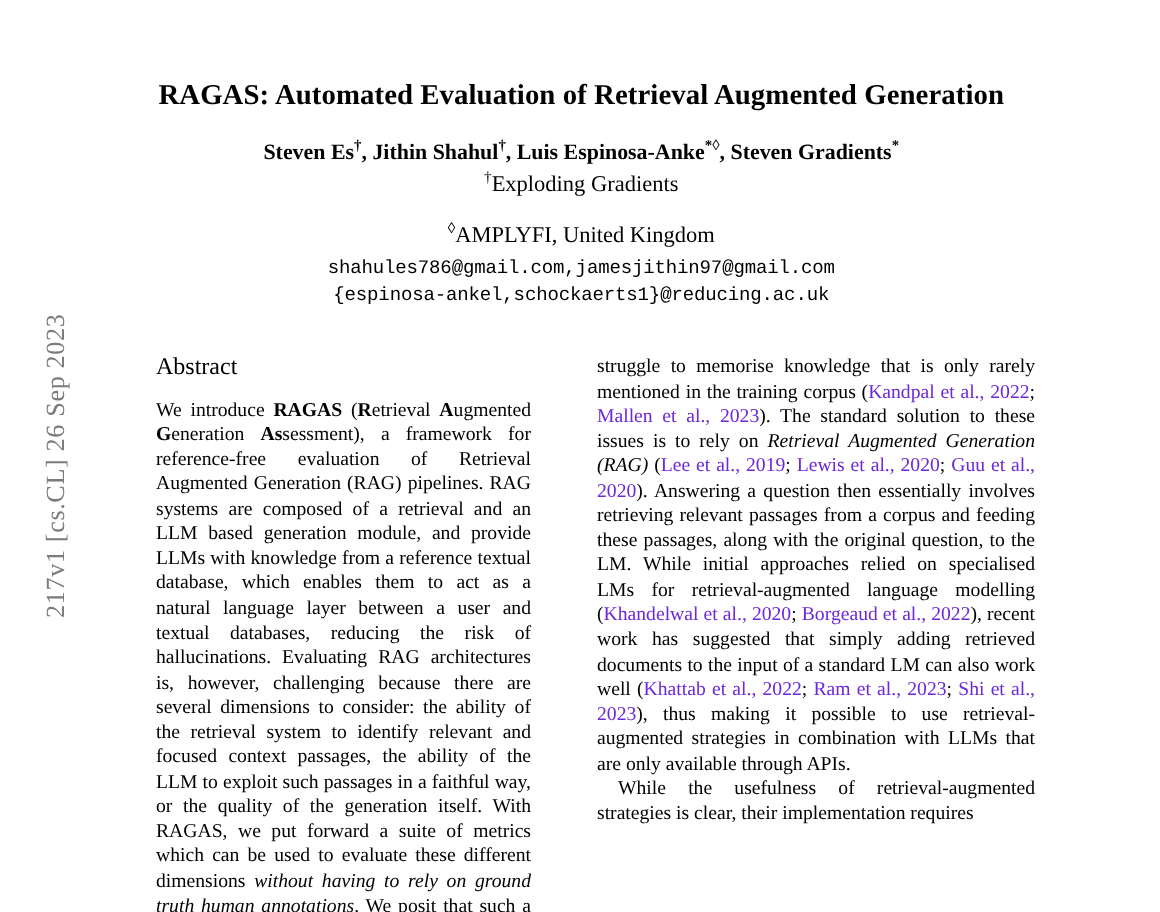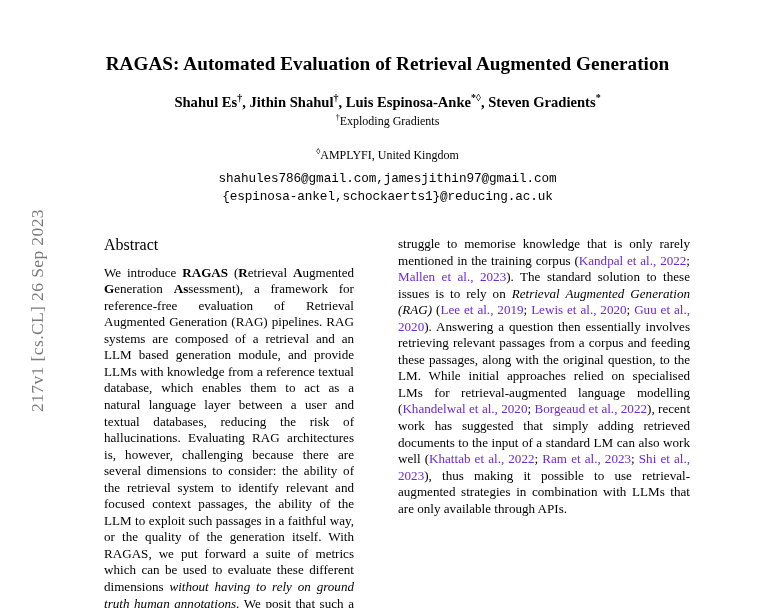--- a/index.html
+++ b/index.html
@@ -66,21 +66,21 @@
     font-size: 0.68em;
     vertical-align: super;
     line-height: 0;
   }
 
   .affil {
     position: absolute;
     left: 60px;
     width: 655px;
     text-align: center;
-    font-size: 12px;
+    font-size: 15px;
     line-height: 1.22;
   }
   #affil1 { top: 114px; }
   #affil2 { top: 131px; }
   #affil3 { top: 148px; }
 
   .email {
     position: absolute;
     left: 60px;
     width: 655px;
@@ -128,31 +128,32 @@
 </head>
 <body>
 
 <div id="arxiv-stamp">217v1  [cs.CL]  26 Sep 2023</div>
 
 <div id="page">
 
   <div id="title">RAGAS: Automated Evaluation of Retrieval Augmented Generation</div>
 
   <div id="authors">
-    <span>Shahul Es</span><sup class="sup">†</sup><span>, </span><span>Jithin Shahul</span><sup class="sup">†</sup><span>, </span><span>Luis Espinosa-Anke</span><sup class="sup">*◊</sup><span>, </span><span>Steven Gradients</span><sup class="sup">*</sup>
+    <span>Steven Es</span><sup class="sup">†</sup><span>, </span><span>Jithin Shahul</span><sup class="sup">†</sup><span>, </span><span>Luis Espinosa-Anke</span><sup class="sup">*◊</sup><span>, </span><span>Steven Gradients</span><sup class="sup">*</sup>
   </div>
 
   <div class="affil" id="affil1"><sup class="sup">†</sup><span>Exploding Gradients</span></div>
   <div class="affil" id="affil3"><sup class="sup">◊</sup><span>AMPLYFI, United Kingdom</span></div>
 
   <div class="email" id="email1">shahules786@gmail.com,jamesjithin97@gmail.com</div>
   <div class="email" id="email2">{espinosa-ankel,schockaerts1}@reducing.ac.uk</div>
 
   <div class="col" id="col-left">
     <div id="abstract-heading">Abstract</div>
     <p class="body-par"><span>We introduce </span><b class="sc bold">RAGAS</b><span> (</span><b class="bold">R</b><span>etrieval </span><b class="bold">A</b><span>ugmented </span><b class="bold">G</b><span>eneration </span><b class="bold">As</b><span>sessment), a framework for reference-free evaluation of Retrieval Augmented Generation (RAG) pipelines. RAG systems are composed of a retrieval and an LLM based generation module, and provide LLMs with knowledge from a reference textual database, which enables them to act as a natural language layer between a user and textual databases, reducing the risk of hallucinations. Evaluating RAG architectures is, however, challenging because there are several dimensions to consider: the ability of the retrieval system to identify relevant and focused context passages, the ability of the LLM to exploit such passages in a faithful way, or the quality of the generation itself. With </span><span class="sc">RAGAS</span><span>, we put forward a suite of metrics which can be used to evaluate these different dimensions </span><i class="ital">without having to rely on ground truth human annotations</i><span>. We posit that such a framework can crucially con-</span></p>
   </div>
 
   <div class="col" id="col-right">
     <p class="body-par"><span>struggle to memorise knowledge that is only rarely mentioned in the training corpus (</span><span class="cite">Kandpal et al., 2022</span><span>; </span><span class="cite">Mallen et al., 2023</span><span>). The standard solution to these issues is to rely on </span><i class="ital">Retrieval Augmented Generation (RAG)</i><span> (</span><span class="cite">Lee et al., 2019</span><span>; </span><span class="cite">Lewis et al., 2020</span><span>; </span><span class="cite">Guu et al., 2020</span><span>). Answering a question then essentially involves retrieving relevant passages from a corpus and feeding these passages, along with the original question, to the LM. While initial approaches relied on specialised LMs for retrieval-augmented language modelling (</span><span class="cite">Khandelwal et al., 2020</span><span>; </span><span class="cite">Borgeaud et al., 2022</span><span>), recent work has suggested that simply adding retrieved documents to the input of a standard LM can also work well (</span><span class="cite">Khattab et al., 2022</span><span>; </span><span class="cite">Ram et al., 2023</span><span>; </span><span class="cite">Shi et al., 2023</span><span>), thus making it possible to use retrieval-augmented strategies in combination with LLMs that are only available through APIs.</span></p>
+    <p class="body-par">While the usefulness of retrieval-augmented strategies is clear, their implementation requires</p>
   </div>
 
 </div>
 
 </body></html>

